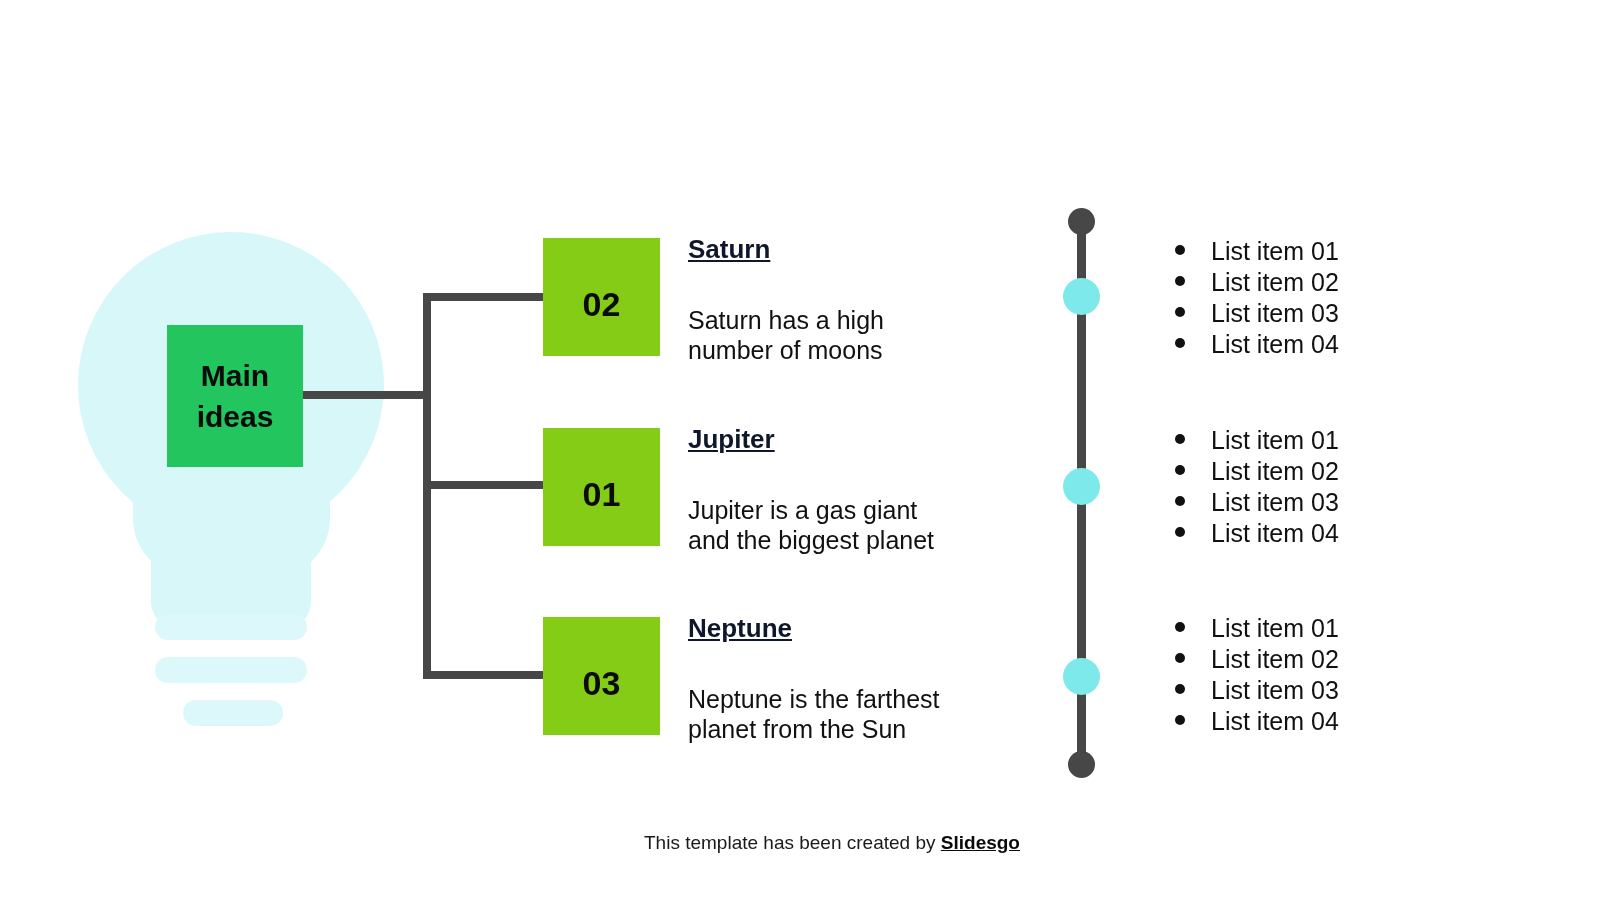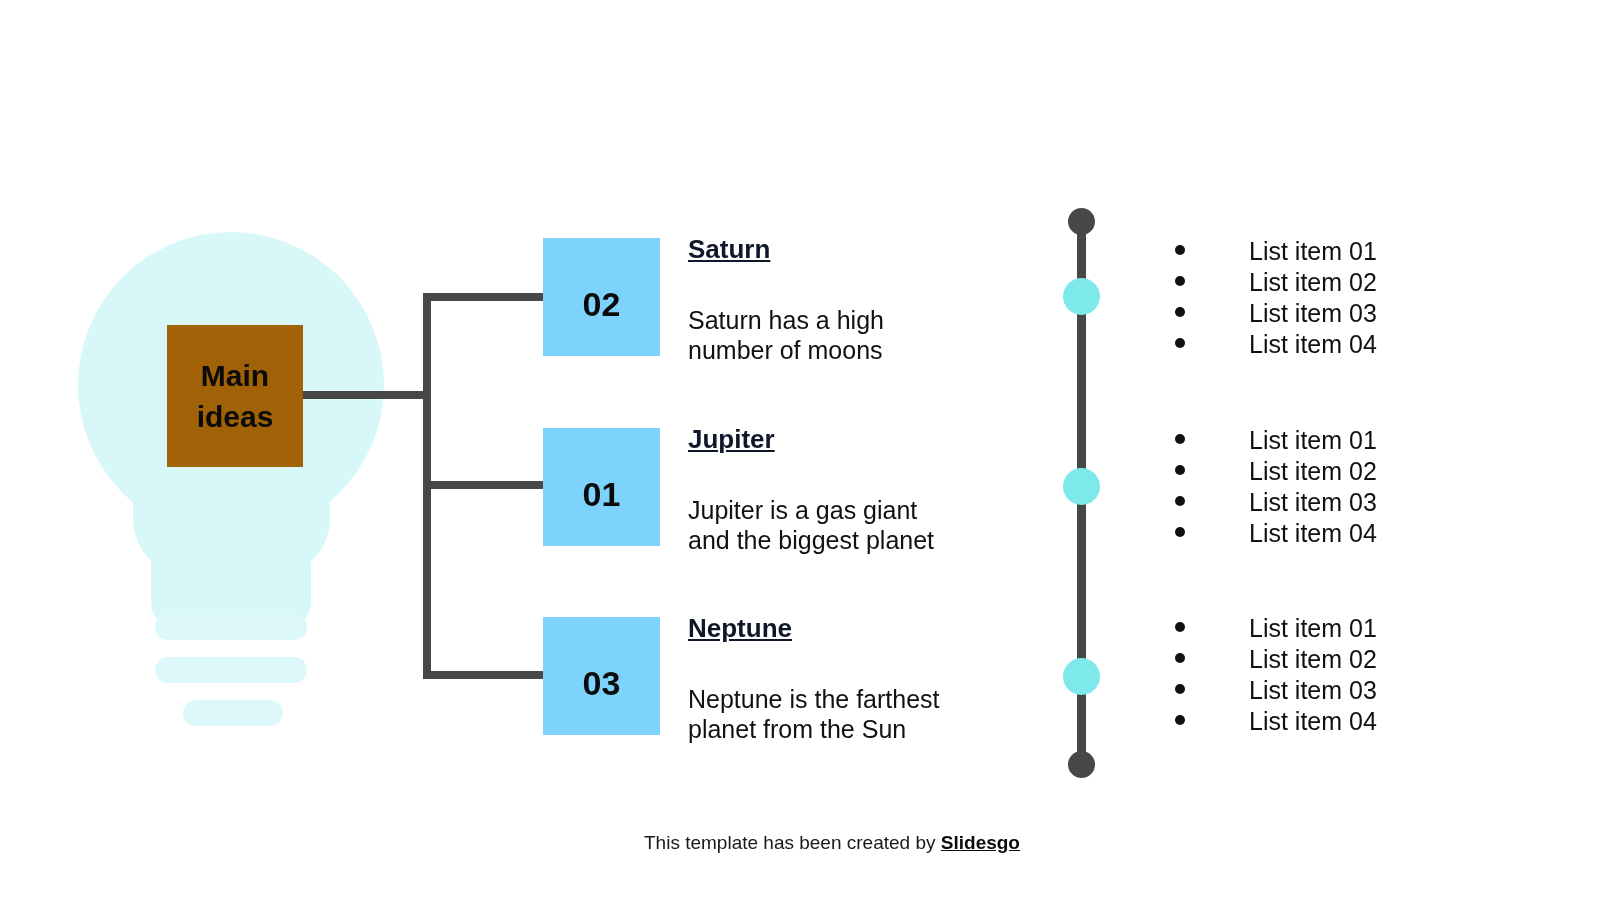--- a/index.html
+++ b/index.html
@@ -87,21 +87,21 @@
   .bulb-base-2 { left: 77px;  top: 425px; width: 152px; height: 26px; }
   .bulb-base-3 { left: 105px; top: 468px; width: 100px; height: 26px; }
 
   
   .main-box {
     position: absolute;
     left: 167px;
     top: 325px;
     width: 136px;
     height: 142px;
-    background: #a16207;
+    background: #22c55e;
     display: flex;
     align-items: center;
     justify-content: center;
     text-align: center;
     font-size: 30px;
     font-weight: bold;
     line-height: 1.38;
     color: #0b0b0b;
   }
 
@@ -126,21 +126,21 @@
   .step-1 { top: 238px; }
   .step-2 { top: 428px; }
   .step-3 { top: 617px; }
 
   .step-num {
     position: absolute;
     left: 0;
     top: 0;
     width: 117px;
     height: 118px;
-    background: #7dd3fc;
+    background: #84cc16;
     display: flex;
     align-items: center;
     justify-content: center;
     font-size: 34px;
     font-weight: bold;
     color: #0b0b0b;
     padding-top: 14px;
     box-sizing: border-box;
   }
   .step-text {
@@ -221,21 +221,21 @@
   .list-bullet {
     width: 10px;
     height: 10px;
     border-radius: 50%;
     background: #111111;
     flex: 0 0 auto;
     position: relative;
     top: -5px;
   }
   .list-label {
-    margin-left: 64px;
+    margin-left: 26px;
     font-size: 25px;
     color: #111111;
     white-space: nowrap;
   }
 
   
   .footer {
     position: absolute;
     left: 0;
     top: 832px;

